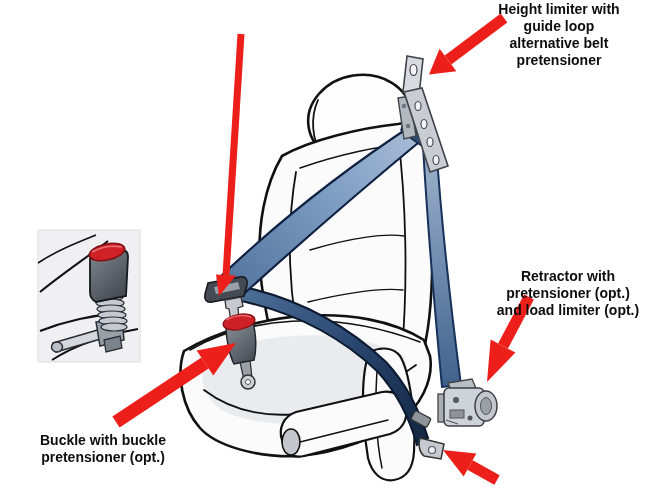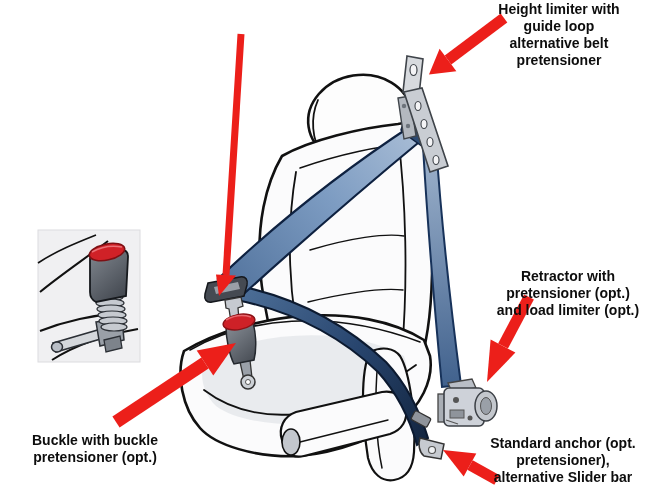--- a/index.html
+++ b/index.html
@@ -186,19 +186,16 @@
 
   <div class="label" style="left:468px;top:1px;width:182px;">Height limiter with
 guide loop
 alternative belt
 pretensioner</div>
 
   <div class="label" style="left:486px;top:241px;width:164px;margin-top:27px;">Retractor with
 pretensioner (opt.)
 and load limiter (opt.)</div>
 
-  <div class="label" style="left:476px;top:435px;width:174px;">Standard anchor (opt.
-pretensioner),
-alternative Slider bar</div>
-
-  <div class="label lbl-left" style="left:4px;top:432px;width:150px;padding-left:16px;">Buckle with buckle
+
+  <div class="label lbl-left" style="left:12px;top:432px;width:150px;padding-left:16px;">Buckle with buckle
 pretensioner (opt.)</div>
 </div>
 
 </body></html>

